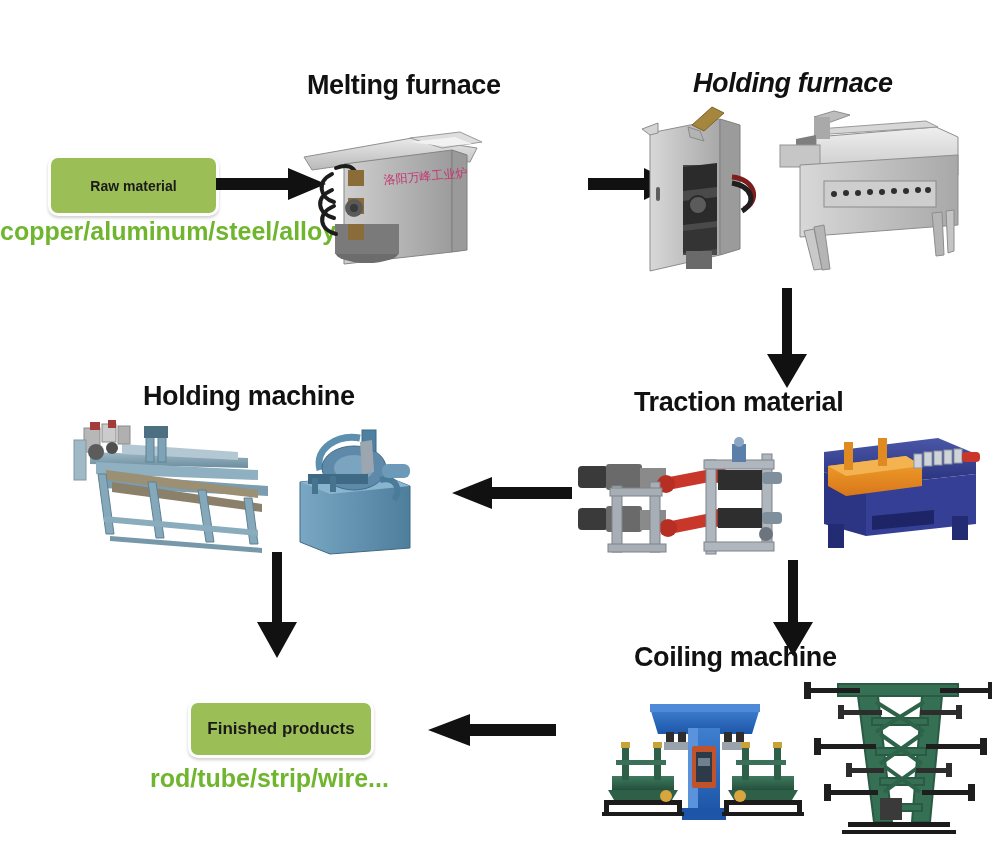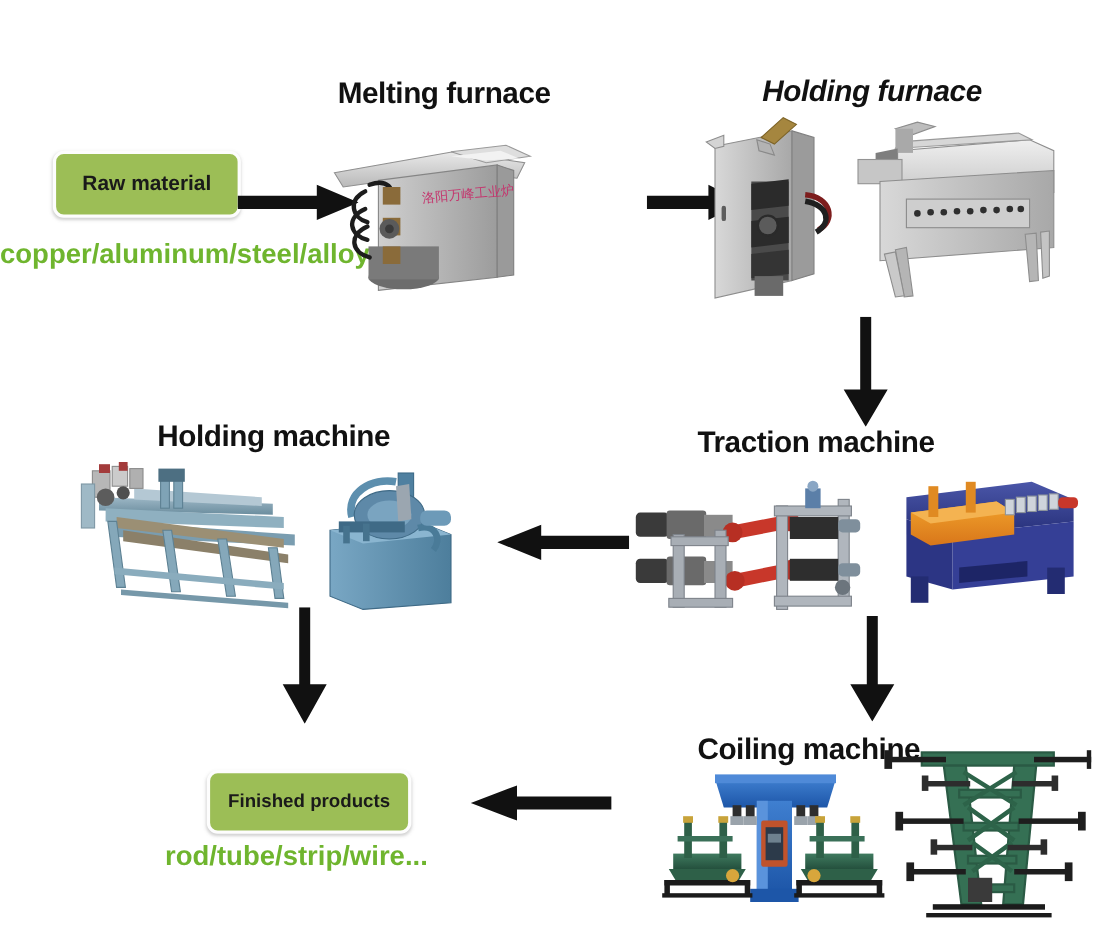--- a/index.html
+++ b/index.html
@@ -28,21 +28,21 @@
   .greenbox{
     background:#9CBE56;
     border-radius:10px;
     border:3px solid #fdfdfd;
     box-shadow:0 2px 3px rgba(120,120,120,.35);
     display:flex;align-items:center;justify-content:center;
     color:#1a1a1a;
     font-weight:bold;
     white-space:nowrap;
   }
-  #raw-material-box{left:48px;top:137px;width:165px;height:55px;font-size:19px;}
+  #raw-material-box{left:48px;top:155px;width:165px;height:55px;font-size:14px;}
   #finished-products-box{left:188px;top:700px;width:180px;height:52px;font-size:17px;}
 
   .greentext{
     color:#6FB52E;
     font-weight:bold;
     white-space:nowrap;
     line-height:1;
   }
   #raw-material-sub{left:0px;top:219px;font-size:25px;}
   #finished-sub{left:150px;top:766px;font-size:25px;}
@@ -185,21 +185,21 @@
   </div>
 
   <div class="abs" style="left:762px;top:288px;width:50px;height:100px;">
     <svg class="arrow" viewBox="0 0 50 100" preserveAspectRatio="none">
       <path d="M20 0 L30 0 L30 66 L45 66 L25 100 L5 66 L20 66 Z" fill="#111111"></path>
     </svg>
   </div>
 
   <div class="abs heading" style="left:143px;top:383px;">Holding machine</div>
 
-  <div class="abs heading" style="left:634px;top:389px;">Traction machine</div>
+  <div class="abs heading" style="left:634px;top:389px;">Traction material</div>
 
   <div class="pic" style="left:62px;top:412px;width:370px;height:145px;">
     <svg viewBox="0 0 370 145">
       <defs>
         <linearGradient id="cb1" x1="0" y1="0" x2="0" y2="1">
           <stop offset="0" stop-color="#9db7c6"></stop>
             <stop offset="1" stop-color="#6b8d9e"></stop>
         </linearGradient>
         <linearGradient id="cb2" x1="0" y1="0" x2="1" y2="0">
           <stop offset="0" stop-color="#79a7c4"></stop>
@@ -344,21 +344,21 @@
       <path d="M20 0 L30 0 L30 70 L45 70 L25 106 L5 70 L20 70 Z" fill="#111111"></path>
     </svg>
   </div>
 
   <div class="abs" style="left:768px;top:560px;width:50px;height:96px;">
     <svg class="arrow" viewBox="0 0 50 96" preserveAspectRatio="none">
       <path d="M20 0 L30 0 L30 62 L45 62 L25 96 L5 62 L20 62 Z" fill="#111111"></path>
     </svg>
   </div>
 
-  <div class="abs heading" style="left:634px;top:644px;margin-top:24px;">Coiling machine</div>
+  <div class="abs heading" style="left:634px;top:644px;">Coiling machine</div>
 
   <div class="abs greentext" id="finished-sub">rod/tube/strip/wire...</div>
 
   <div class="abs greenbox" id="finished-products-box">
     <span>Finished products</span>
   </div>
 
   <div class="abs" style="left:428px;top:710px;width:128px;height:40px;">
     <svg class="arrow" viewBox="0 0 128 40" preserveAspectRatio="none">
       <path d="M128 14 L42 14 L42 4 L0 20 L42 36 L42 26 L128 26 Z" fill="#111111"></path>

